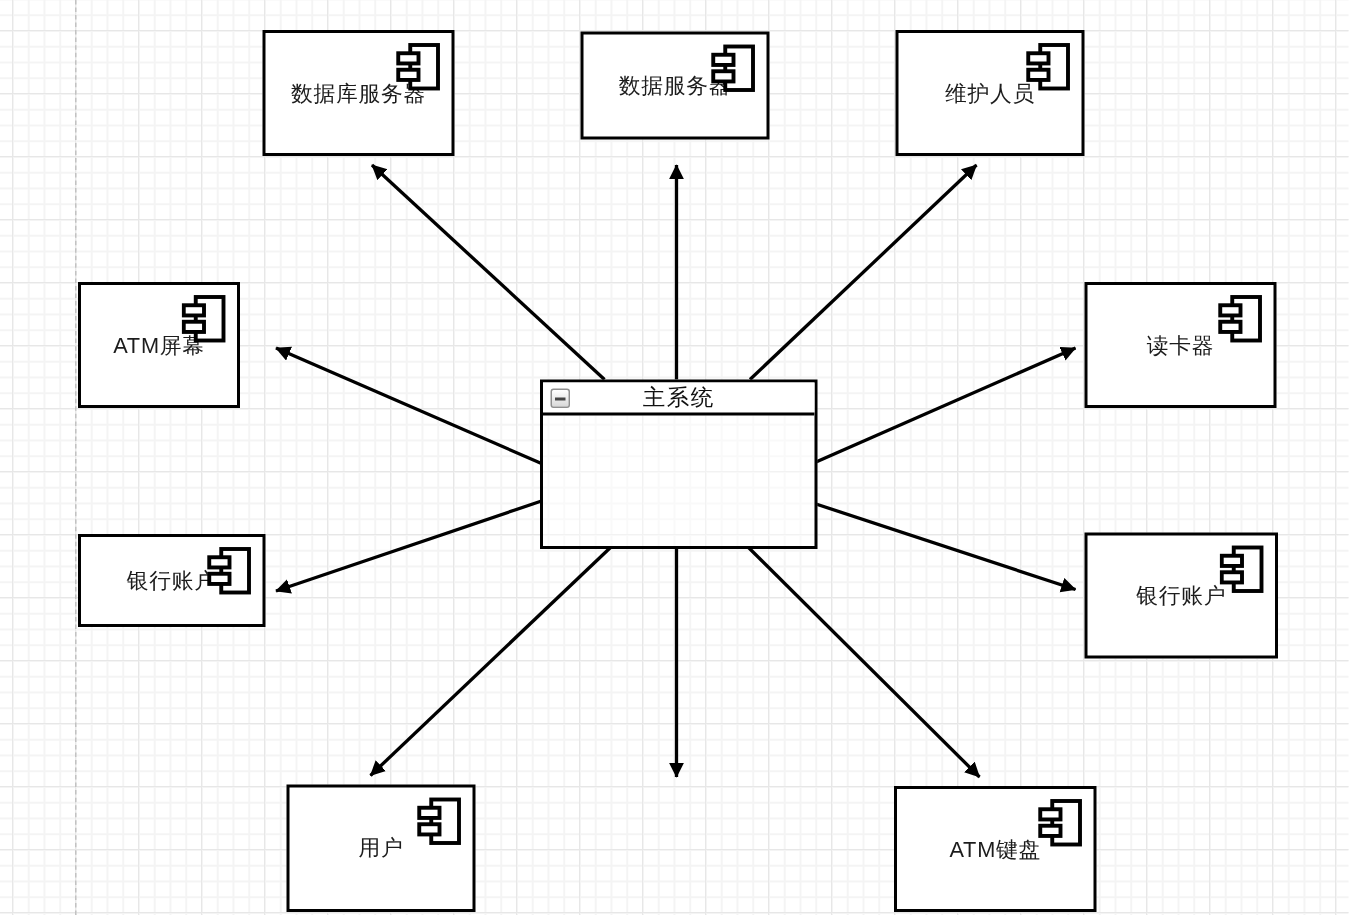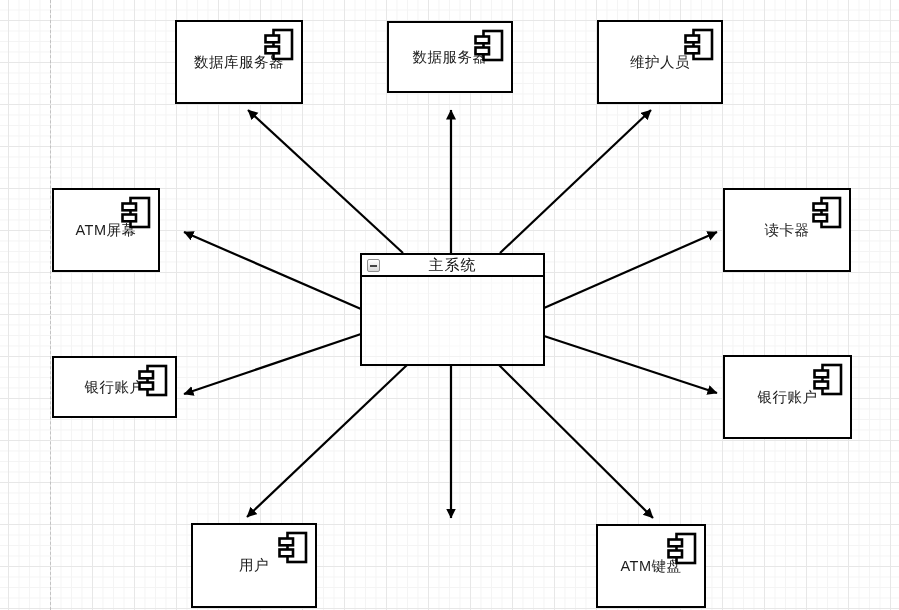--- a/index.html
+++ b/index.html
@@ -209,21 +209,21 @@
       <svg width="30" height="33" viewBox="0 0 30 33">
           <rect x="9.5" y="2" width="18.5" height="29" fill="#fff" stroke="#000" stroke-width="2.6"></rect>
           <rect x="1.5" y="7.5" width="13.5" height="6.8" fill="#fff" stroke="#000" stroke-width="2.6"></rect>
           <rect x="1.5" y="18.5" width="13.5" height="6.8" fill="#fff" stroke="#000" stroke-width="2.6"></rect>
         </svg>
     </span>
     <span class="node-label">用户</span>
   </div>
 
 
-  <div class="node" style="left:596px;top:524px;width:110px;height:84px">
+  <div class="node" style="left:596px;top:524px;width:135px;height:84px">
     <span class="comp-icon">
       <svg width="30" height="33" viewBox="0 0 30 33">
           <rect x="9.5" y="2" width="18.5" height="29" fill="#fff" stroke="#000" stroke-width="2.6"></rect>
           <rect x="1.5" y="7.5" width="13.5" height="6.8" fill="#fff" stroke="#000" stroke-width="2.6"></rect>
           <rect x="1.5" y="18.5" width="13.5" height="6.8" fill="#fff" stroke="#000" stroke-width="2.6"></rect>
         </svg>
     </span>
     <span class="node-label">ATM键盘</span>
   </div>
 

